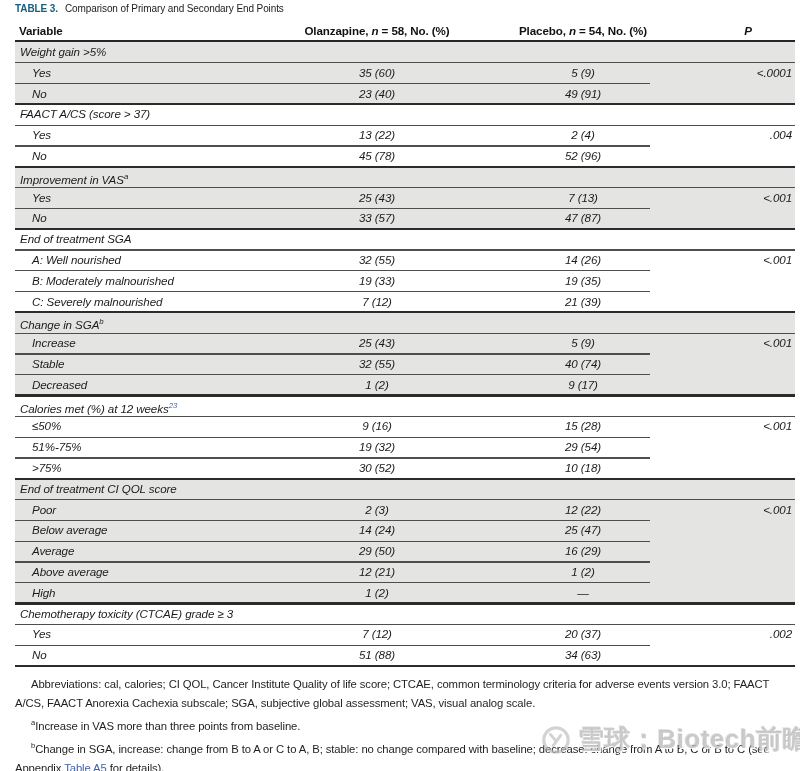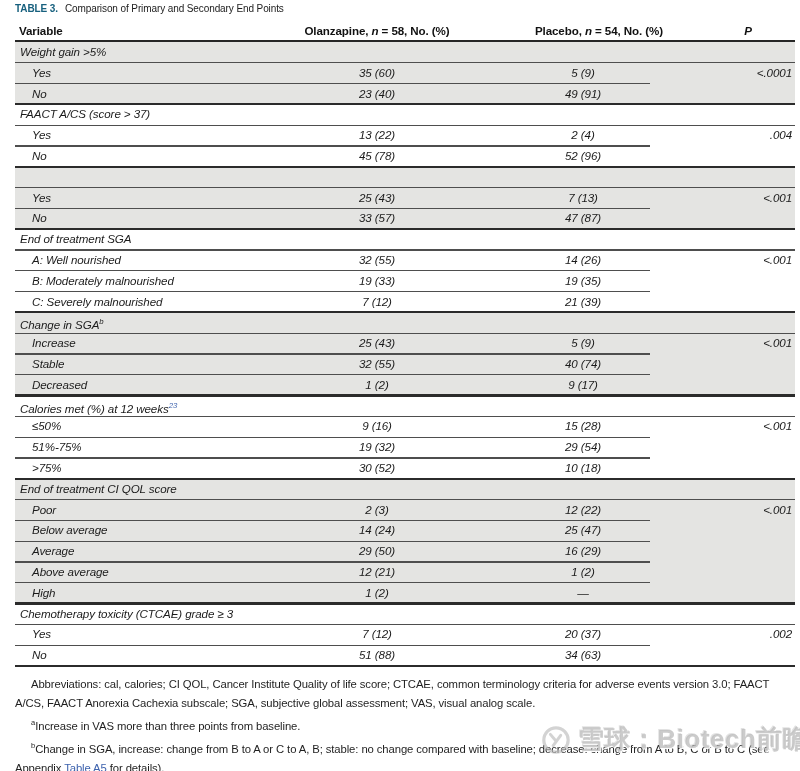--- a/index.html
+++ b/index.html
@@ -17,21 +17,21 @@
   .title { position: absolute; left: 15px; top: 3px; font-size: 10px; white-space: nowrap; }
   .title .tlabel { font-weight: bold; color: #17607E; }
   .title .tcaption { color: #1b1b1b; margin-left: 7px; }
 
   
   .tablewrap { position: absolute; left: 15px; top: 20px; width: 780px; }
   .thead { position: relative; height: 22px; border-bottom: 2.6px solid #262626; }
   .th { position: absolute; top: 0; height: 22px; line-height: 22px; font-size: 11.6px; font-weight: bold; color: #111; }
   .th-var { left: 4px; }
   .th-olz { left: 282px; width: 160px; text-align: center; }
-  .th-plc { left: 488px; width: 160px; text-align: right; }
+  .th-plc { left: 488px; width: 160px; text-align: center; }
   .th-p   { left: 635px; width: 145px; text-align: right; padding-right: 43px; font-style: italic; }
 
   .tbody { position: relative; font-style: italic; }
   .row { position: relative; height: 20.8px; }
   .row.shaded { background: #E4E4E2; }
   .cell { position: absolute; top: 0; height: 20.8px; line-height: 20.8px; font-size: 11.6px; color: #1b1b1b; white-space: nowrap; }
   .c-var { left: 0; width: 278px; padding-left: 17px; }
   .c-var.hdr { padding-left: 5px; }
   .c-olz { left: 282px; width: 160px; text-align: center; }
   .c-plc { left: 488px; width: 160px; text-align: center; }
@@ -108,20 +108,21 @@
           <div class="cell c-p">.004</div>
           <div class="sep inner"></div>
         </div>
         <div class="row">
           <div class="cell c-var indent">No</div>
           <div class="cell c-olz">45 (78)</div>
           <div class="cell c-plc">52 (96)</div>
           <div class="sep heavy"></div>
         </div>
         <div class="row shaded">
+          <div class="cell c-var hdr">Improvement in VAS<sup>a</sup></div>
           <div class="sep full"></div>
         </div>
         <div class="row shaded">
           <div class="cell c-var indent">Yes</div>
           <div class="cell c-olz">25 (43)</div>
           <div class="cell c-plc">7 (13)</div>
           <div class="cell c-p">&lt;.001</div>
           <div class="sep inner"></div>
         </div>
         <div class="row shaded">

